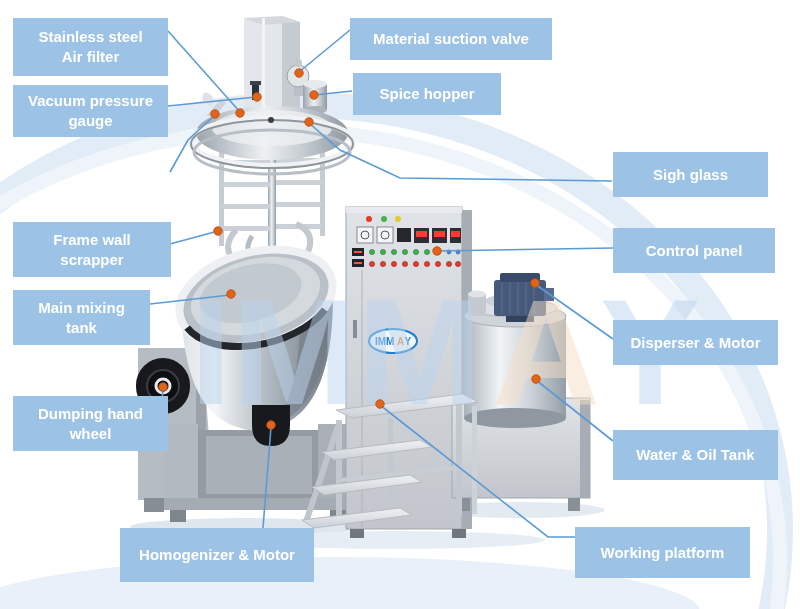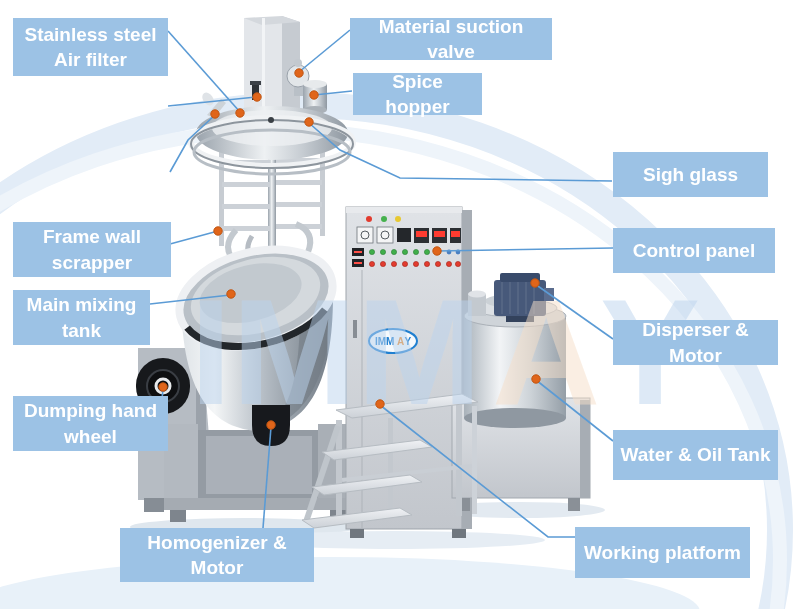--- a/index.html
+++ b/index.html
@@ -4,21 +4,21 @@
 <style>
   html,body{margin:0;padding:0}
   body{
     width:800px;height:609px;position:relative;overflow:hidden;
     background:#ffffff;font-family:"Liberation Sans",sans-serif;
   }
   #stage{position:absolute;left:0;top:0;width:800px;height:609px}
   svg.canvas{position:absolute;left:0;top:0}
   .label{
     position:absolute;background:#9cc2e5;color:#ffffff;
-    font-weight:bold;font-size:19px;line-height:1.32;
+    font-weight:bold;font-size:15px;line-height:1.32;
     display:flex;align-items:center;justify-content:center;
     text-align:center;white-space:pre-line;box-sizing:border-box;
     padding:6px 6px;
   }
 </style>
 </head>
 <body>
 
 <div id="stage">
 
@@ -290,28 +290,30 @@
     <circle cx="309" cy="122" r="4.2"></circle>
     <circle cx="437" cy="251" r="4.2"></circle>
     <circle cx="535" cy="283" r="4.2"></circle>
     <circle cx="536" cy="379" r="4.2"></circle>
     <circle cx="380" cy="404" r="4.2"></circle>
   </g>
 </svg>
 
 <div class="label" style="left:13px;top:18px;width:155px;height:58px">Stainless steel
 Air filter</div>
+<div class="label" style="left:13px;top:85px;width:155px;height:52px">Vacuum pressure
+gauge</div>
 <div class="label" style="left:13px;top:222px;width:158px;height:55px">Frame wall
 scrapper</div>
 <div class="label" style="left:13px;top:290px;width:137px;height:55px">Main mixing
 tank</div>
 <div class="label" style="left:13px;top:396px;width:155px;height:55px">Dumping hand
 wheel</div>
 <div class="label" style="left:120px;top:528px;width:194px;height:54px">Homogenizer &amp; Motor</div>
 <div class="label" style="left:350px;top:18px;width:202px;height:42px">Material suction valve</div>
-<div class="label" style="left:353px;top:73px;width:129px;height:42px">Spice hopper</div>
+<div class="label" style="left:353px;top:73px;width:148px;height:42px">Spice hopper</div>
 <div class="label" style="left:613px;top:152px;width:155px;height:45px">Sigh glass</div>
 <div class="label" style="left:613px;top:228px;width:162px;height:45px">Control panel</div>
 <div class="label" style="left:613px;top:320px;width:165px;height:45px">Disperser &amp; Motor</div>
 <div class="label" style="left:613px;top:430px;width:165px;height:50px">Water &amp; Oil Tank</div>
 <div class="label" style="left:575px;top:527px;width:175px;height:51px">Working platform</div>
 
 </div>
 
 </body></html>

